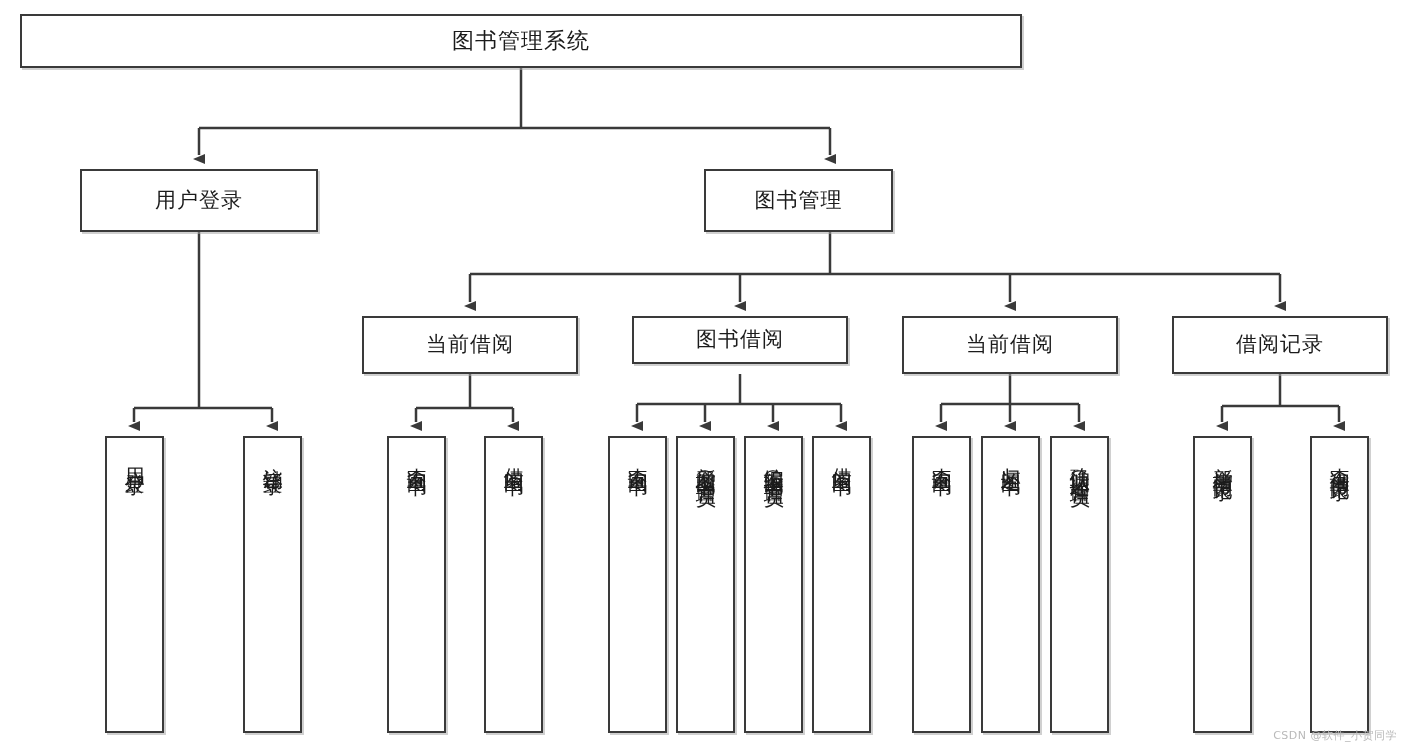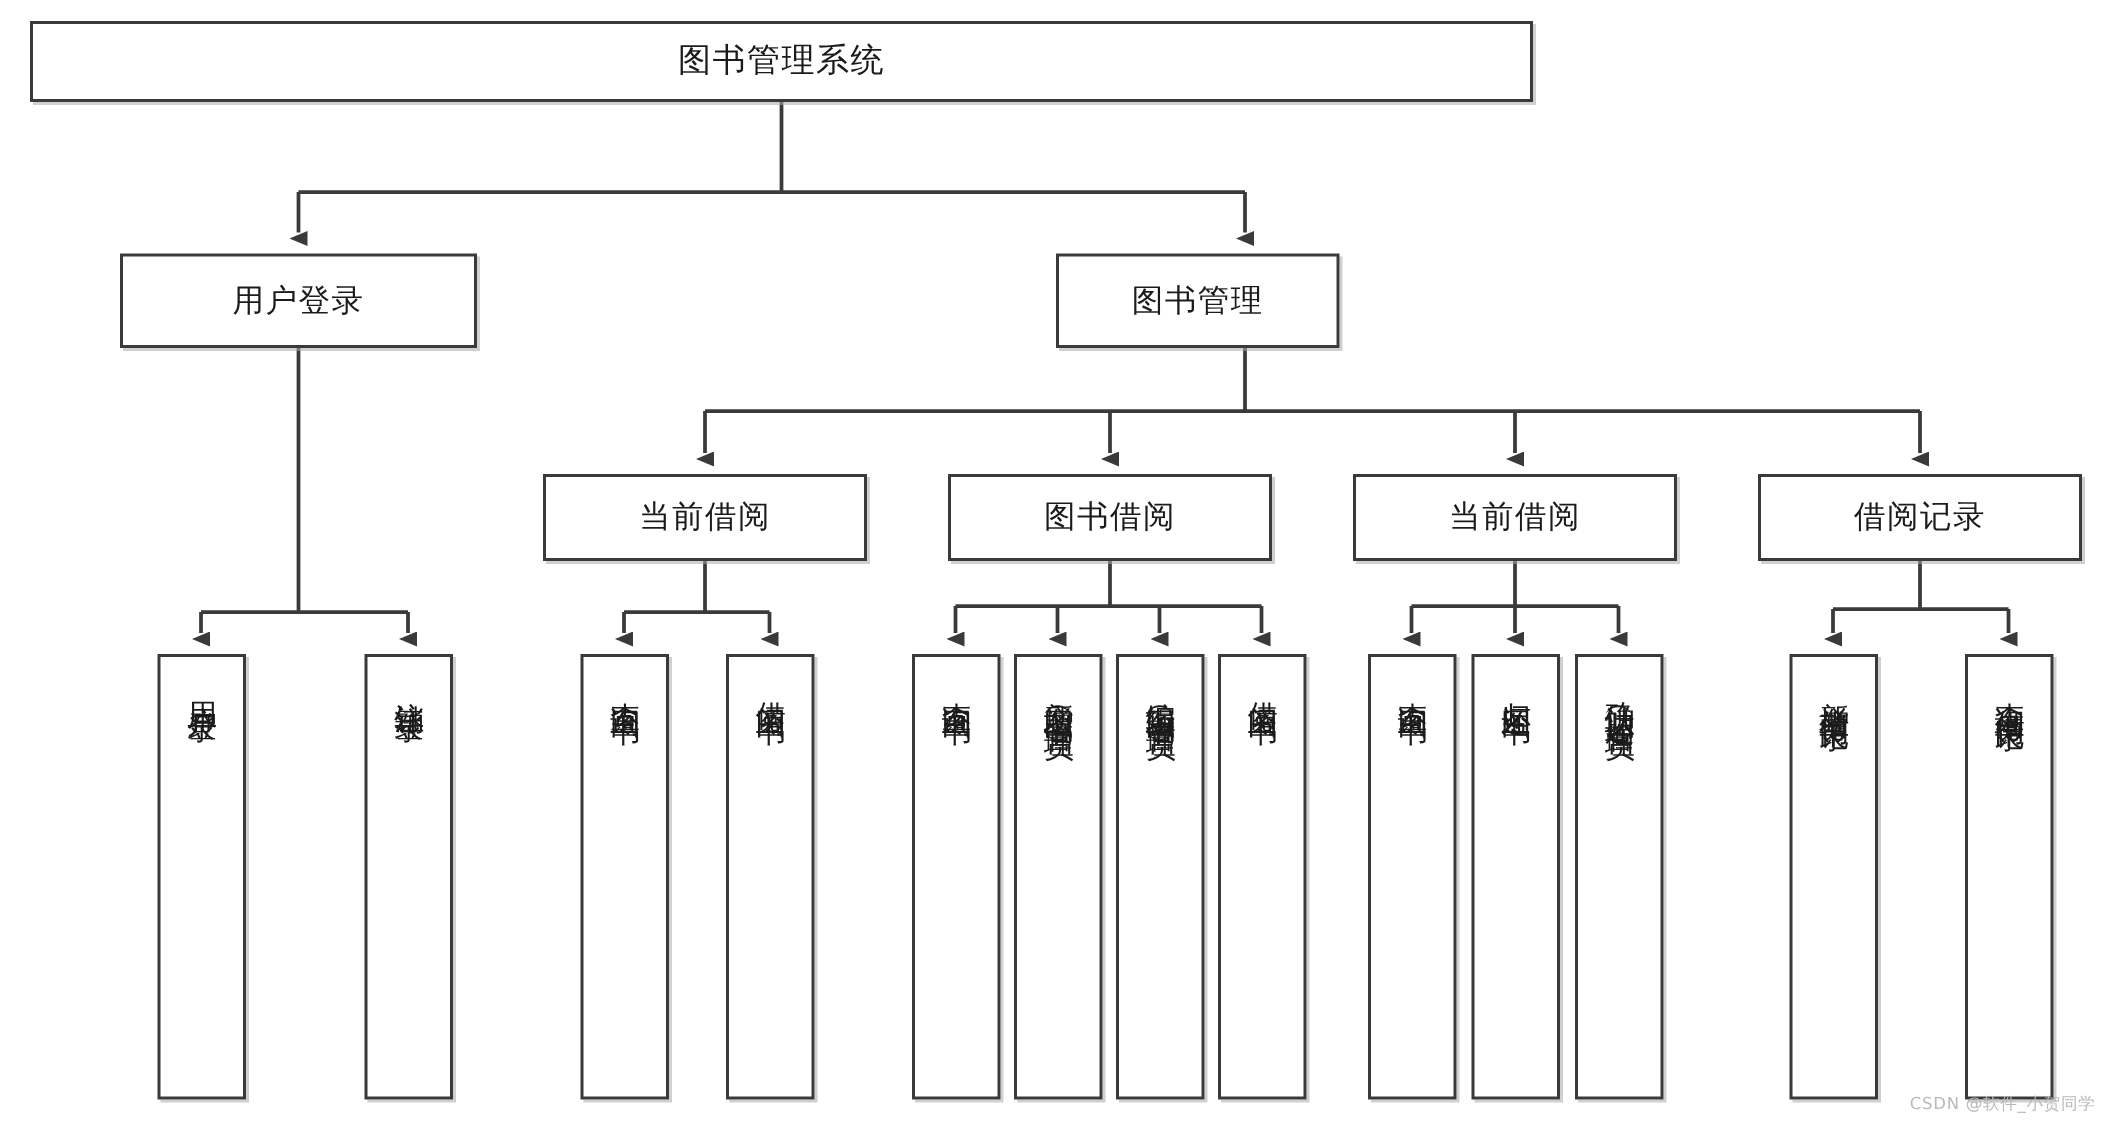--- a/index.html
+++ b/index.html
@@ -119,21 +119,21 @@
   <div class="node horiz" style="left:80px;top:169px;width:238px;height:63px;">
     <span>用户登录</span>
   </div>
   <div class="node horiz" style="left:670px;top:169px;width:189px;height:63px;margin-left:34px;">
     <span>图书管理</span>
   </div>
 
   <div class="node horiz" style="left:362px;top:316px;width:216px;height:58px;">
     <span>当前借阅</span>
   </div>
-  <div class="node horiz" style="left:632px;top:316px;width:216px;height:58px;">
+  <div class="node horiz" style="left:632px;top:316px;width:216px;height:48px;">
     <span>图书借阅</span>
   </div>
   <div class="node horiz" style="left:902px;top:316px;width:216px;height:58px;">
     <span>当前借阅</span>
   </div>
   <div class="node horiz" style="left:1172px;top:316px;width:216px;height:58px;">
     <span>借阅记录</span>
   </div>
 
   <div class="node vert" style="left:105px;top:436px;width:59px;height:297px;">

